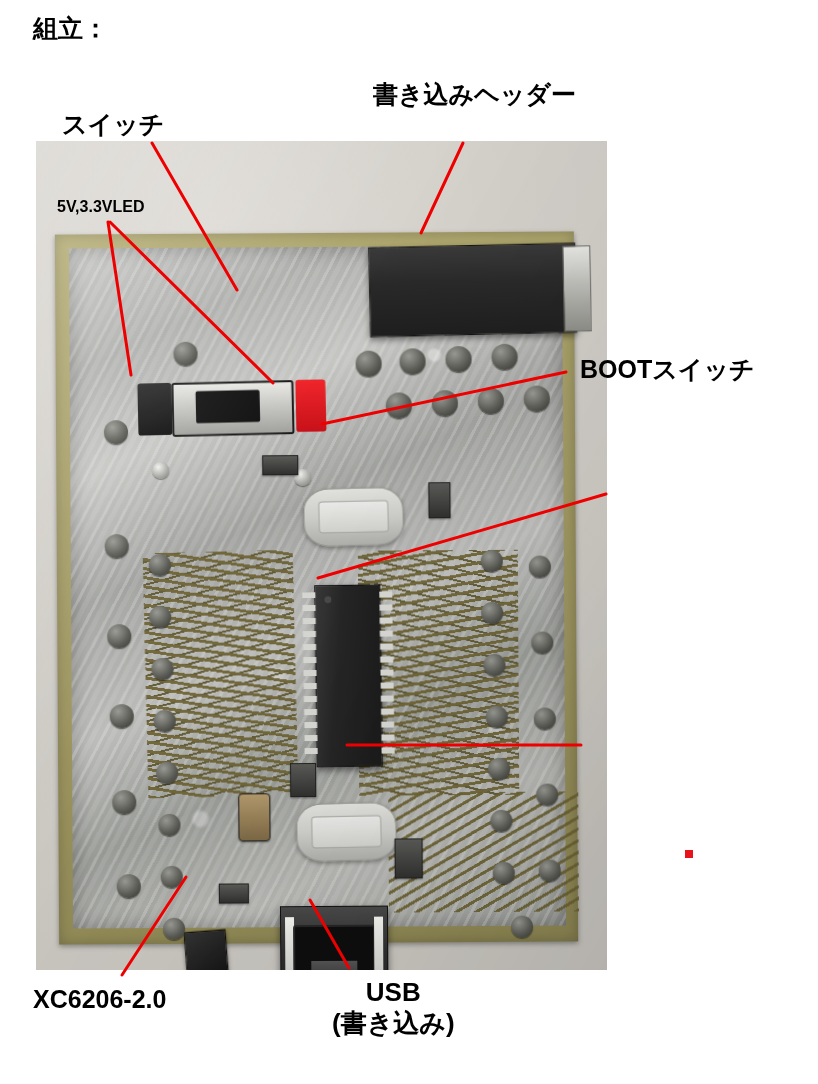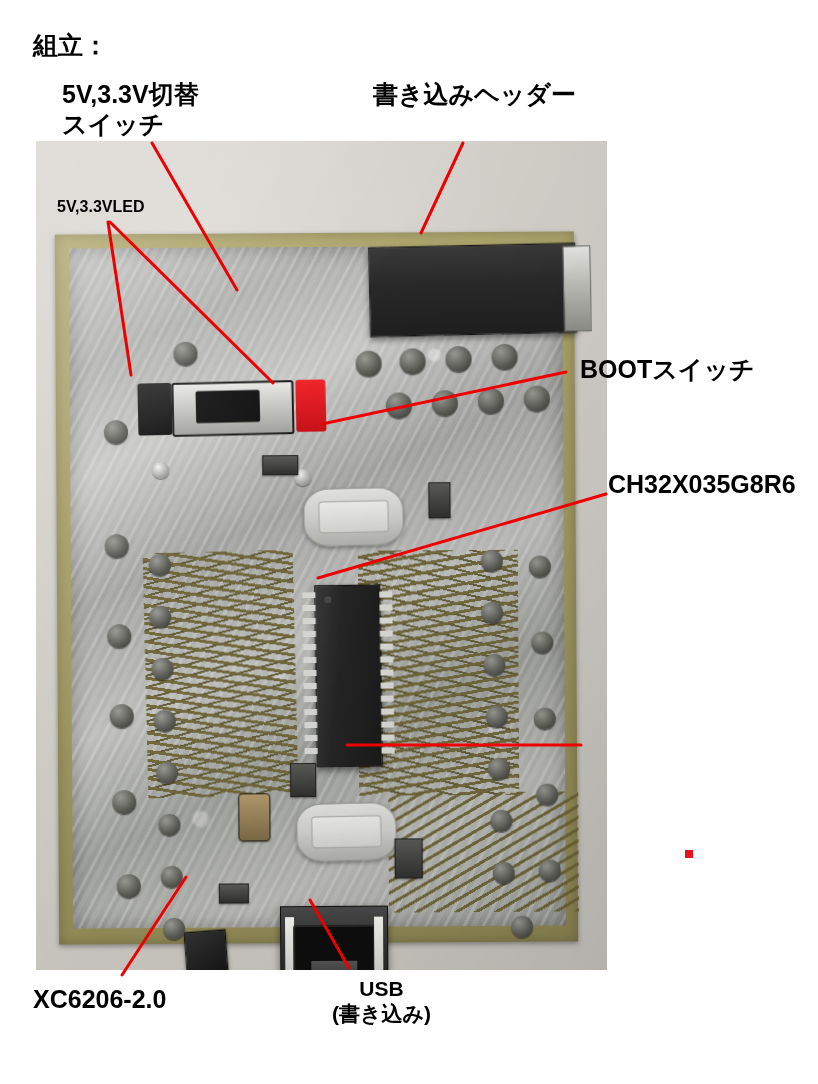--- a/index.html
+++ b/index.html
@@ -6,31 +6,31 @@
   body{
     width:818px;height:1084px;background:#ffffff;
     font-family:"Liberation Sans","DejaVu Sans",sans-serif;
     position:relative;overflow:hidden;
   }
   .page{position:absolute;left:0;top:0;width:818px;height:1084px;}
 
   
   .heading{
     position:absolute;left:33px;top:12px;
-    font-size:25px;font-weight:bold;color:#000;letter-spacing:0px;margin-top:17px;
+    font-size:25px;font-weight:bold;color:#000;letter-spacing:0px;
   }
   .lbl{position:absolute;font-weight:bold;color:#000;white-space:pre;line-height:1.18;}
   .lbl-sw{left:62px;top:80px;font-size:25px;}
   .lbl-header{left:373px;top:80px;font-size:25px;}
   .lbl-led{left:57px;top:198px;font-size:16px;}
   .lbl-boot{left:580px;top:355px;font-size:25px;}
   .lbl-mcu{left:608px;top:470px;font-size:25px;}
   .lbl-reset{left:583px;top:727px;font-size:25px;}
   .lbl-xc{left:33px;top:985px;font-size:25px;}
-  .lbl-usb{left:332px;top:977px;font-size:21px;text-align:center;}
+  .lbl-usb{left:332px;top:977px;font-size:26px;text-align:center;}
 
   .reddot{position:absolute;left:685px;top:850px;width:8px;height:8px;background:#e8131a;}
 
   
   .photo{
     position:absolute;left:36px;top:141px;width:571px;height:829px;
     overflow:hidden;
     background:
       radial-gradient(ellipse 120% 90% at 30% 10%, #dedbd6 0%, #d3d0ca 45%, #c9c6c0 100%);
   }
@@ -288,29 +288,28 @@
       <line x1="606" y1="494" x2="318" y2="578"></line>
 
       <line x1="581" y1="745" x2="347" y2="745"></line>
 
       <line x1="122" y1="975" x2="186" y2="877"></line>
 
       <line x1="349" y1="968" x2="310" y2="900"></line>
     </g>
   </svg>
 
-  <div class="lbl lbl-sw"><span>5V,3.3V切替</span><br><span>スイッチ</span></div>
+  <div class="lbl lbl-sw"><br><span>スイッチ</span></div>
 
   <div class="lbl lbl-header">書き込みヘッダー</div>
 
   <div class="lbl lbl-led">5V,3.3VLED</div>
 
   <div class="lbl lbl-boot">BOOTスイッチ</div>
 
-  <div class="lbl lbl-mcu">CH32X035G8R6</div>
 
 
   <div class="lbl lbl-xc">XC6206-2.0</div>
 
   <div class="lbl lbl-usb"><span>USB</span><br><span>(書き込み)</span></div>
 
   <div class="reddot"></div>
 
 </div>
 

